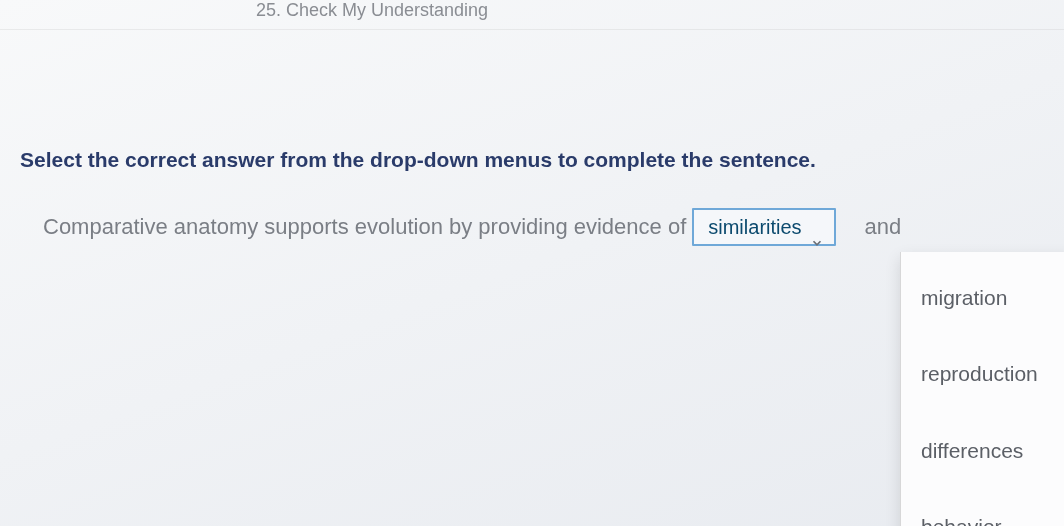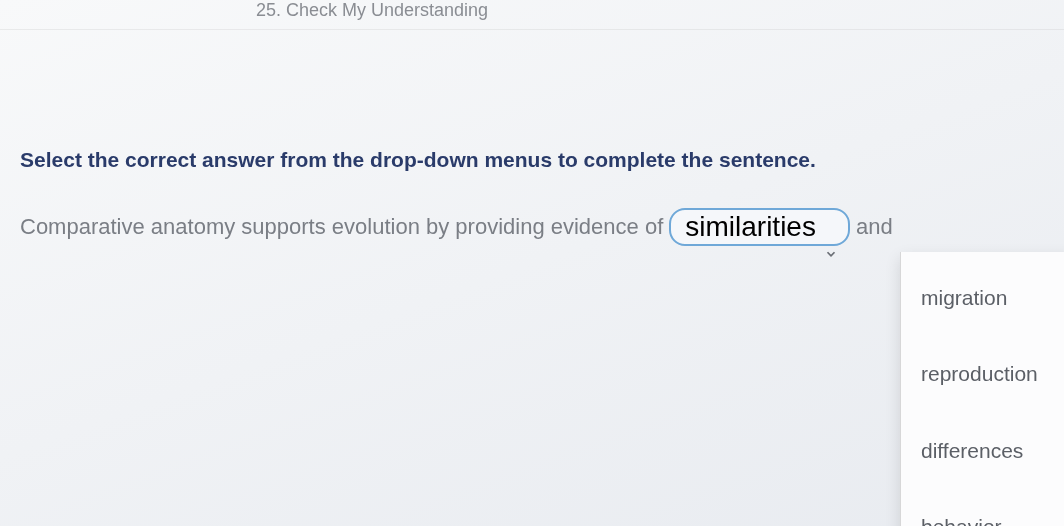--- a/index.html
+++ b/index.html
@@ -35,31 +35,32 @@
       align-items: center;
       flex-wrap: wrap;
       gap: 6px;
       color: #7a7e85;
       font-size: 22px;
       line-height: 2.3;
       position: relative;
     }
     .sentence-text {
       color: #7a7e85;
+      margin-left: 23px;
     }
     .dropdown {
       display: inline-flex;
       align-items: center;
       border: 2px solid #6fa8d8;
-      border-radius: 16px;
+      border-radius: 1px;
       padding: 4px 10px 4px 14px;
       background: #f5f7fa;
       cursor: pointer;
-      font-size: 28px;
-      color: #000000;
+      font-size: 20px;
+      color: #0c4a6e;
       gap: 8px;
       height: 38px;
     }
     .dropdown.plain {
       border: none;
       background: transparent;
       padding: 4px 6px;
     }
     .chevron {
       width: 14px;

